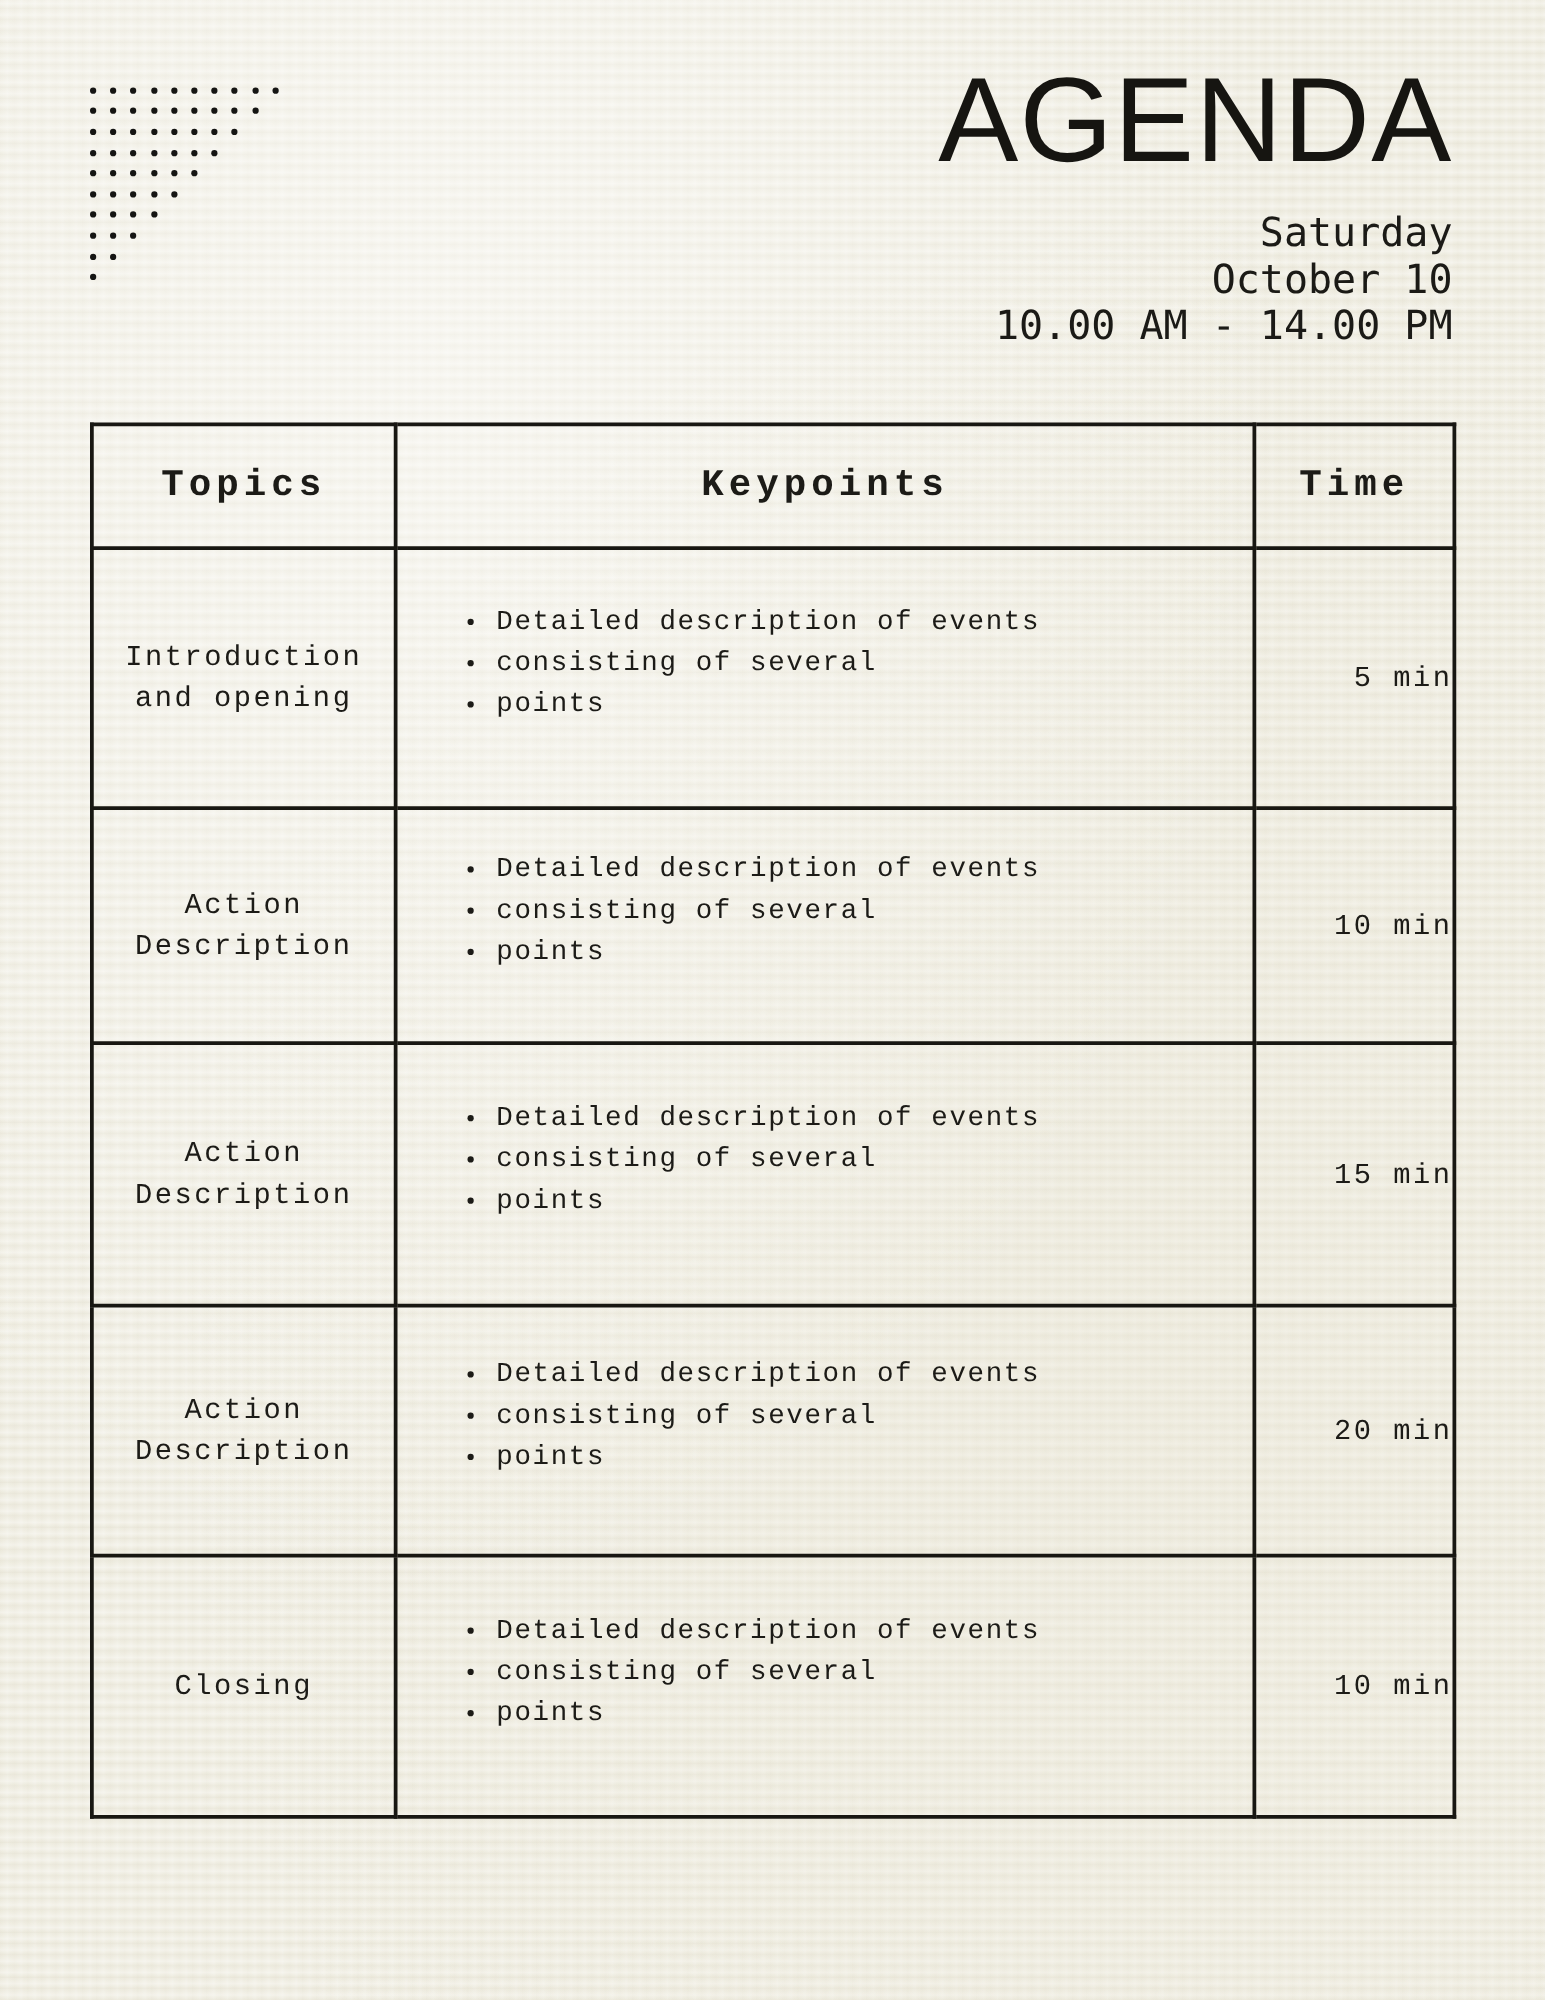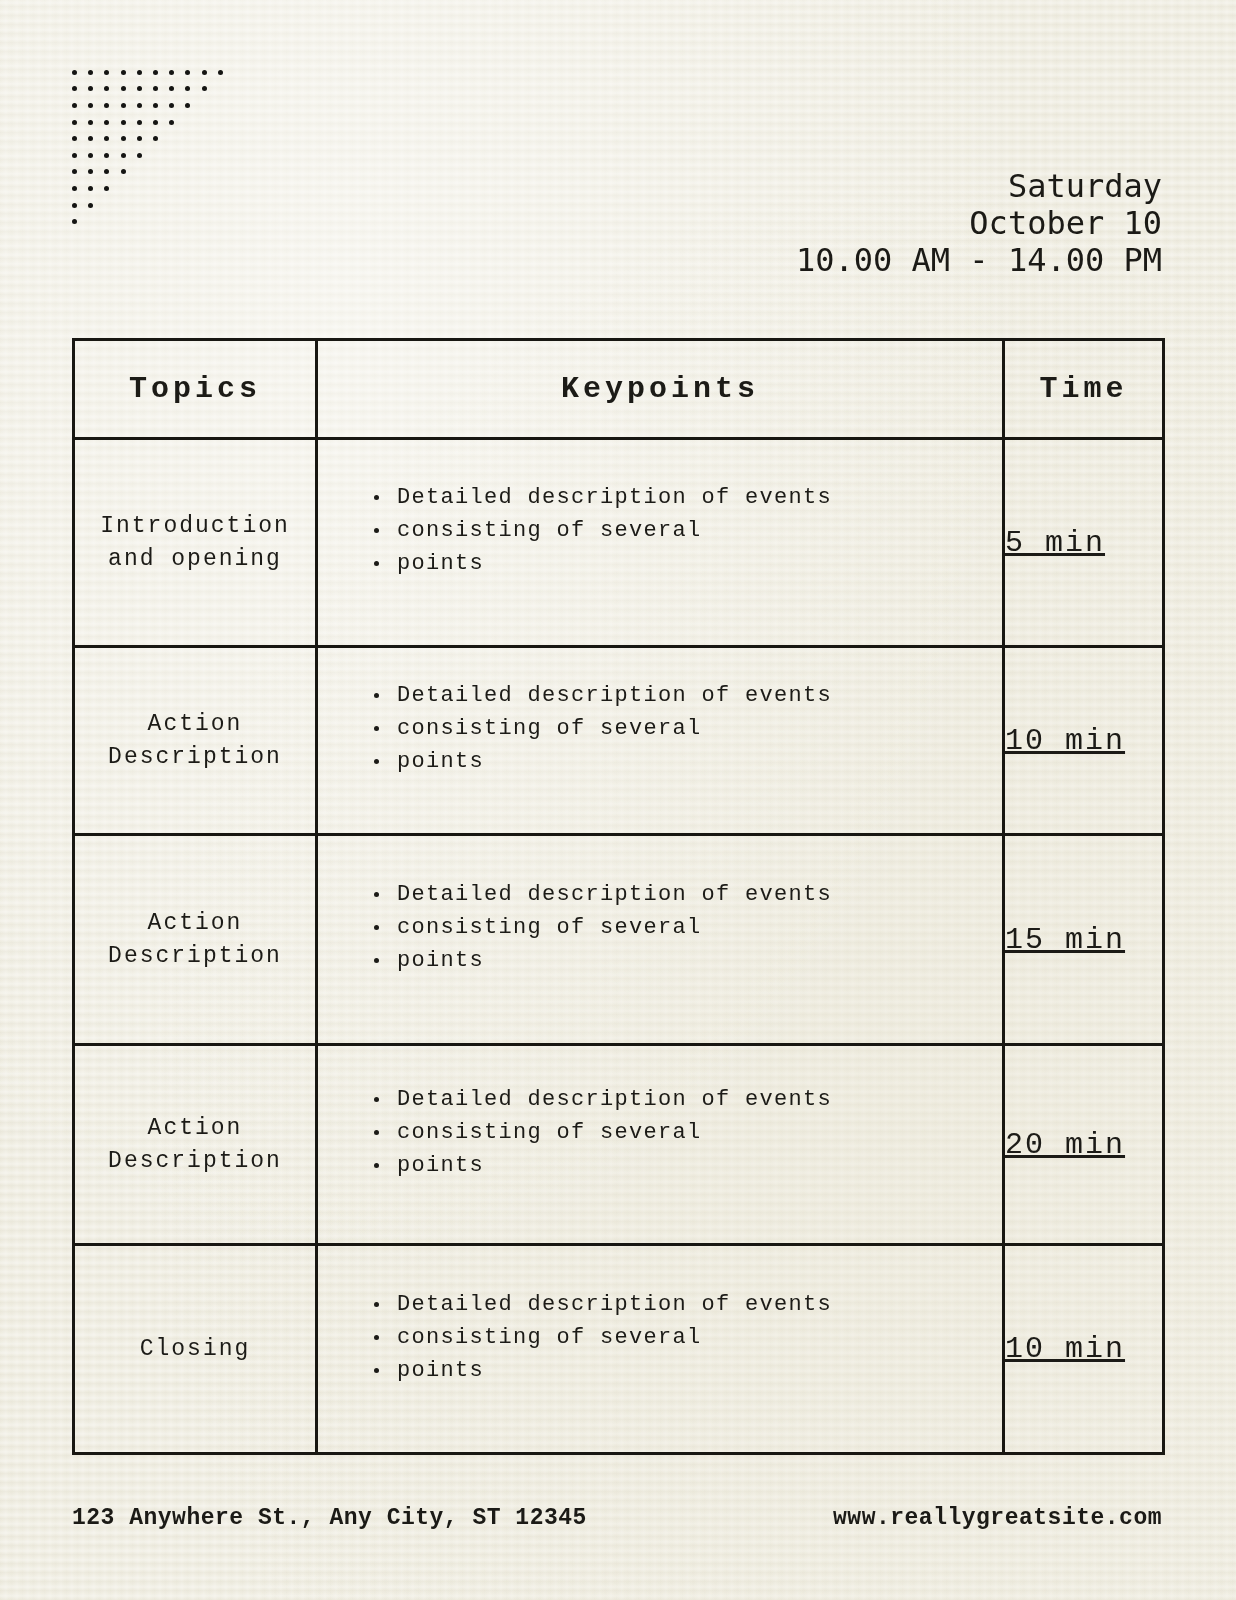--- a/index.html
+++ b/index.html
@@ -102,24 +102,23 @@
     text-align: center;
   }
   td.topic-cell {
     text-align: center;
     font-size: 23px;
     letter-spacing: 2px;
     line-height: 33px;
     padding: 0 8px;
   }
   td.time-cell {
-    text-align: left;
-    font-size: 30px;
+    text-align: right;
+    font-size: 23px;
     letter-spacing: 2px;
-    text-decoration: underline;
   }
   td.keypoints-cell { padding-left: 56px; }
   .kp-list {
     list-style: none;
     transform: translateY(-12px);
   }
   .kp-item {
     display: flex;
     align-items: center;
     gap: 18px;
@@ -228,20 +227,21 @@
       </div>
       <div class="dot-row">
         <span class="dot"></span>
         <span class="dot"></span>
       </div>
       <div class="dot-row">
         <span class="dot"></span>
       </div>
     </div>
 
+  <div class="title">AGENDA</div>
 
   <div class="date-block">
     <div>Saturday</div>
     <div>October 10</div>
     <div>10.00 AM - 14.00 PM</div>
   </div>
 
   <table class="agenda">
     <colgroup>
       <col class="c-topics">
@@ -352,18 +352,14 @@
                 <span class="kp-bullet"></span>
                 <span>points</span>
               </li>
           </ul>
         </td>
         <td class="time-cell">10 min</td>
       </tr>
     </tbody>
   </table>
 
-  <div class="footer">
-    <span>123 Anywhere St., Any City, ST 12345</span>
-    <span>www.reallygreatsite.com</span>
-  </div>
 
 </div>
 
 </body></html>

